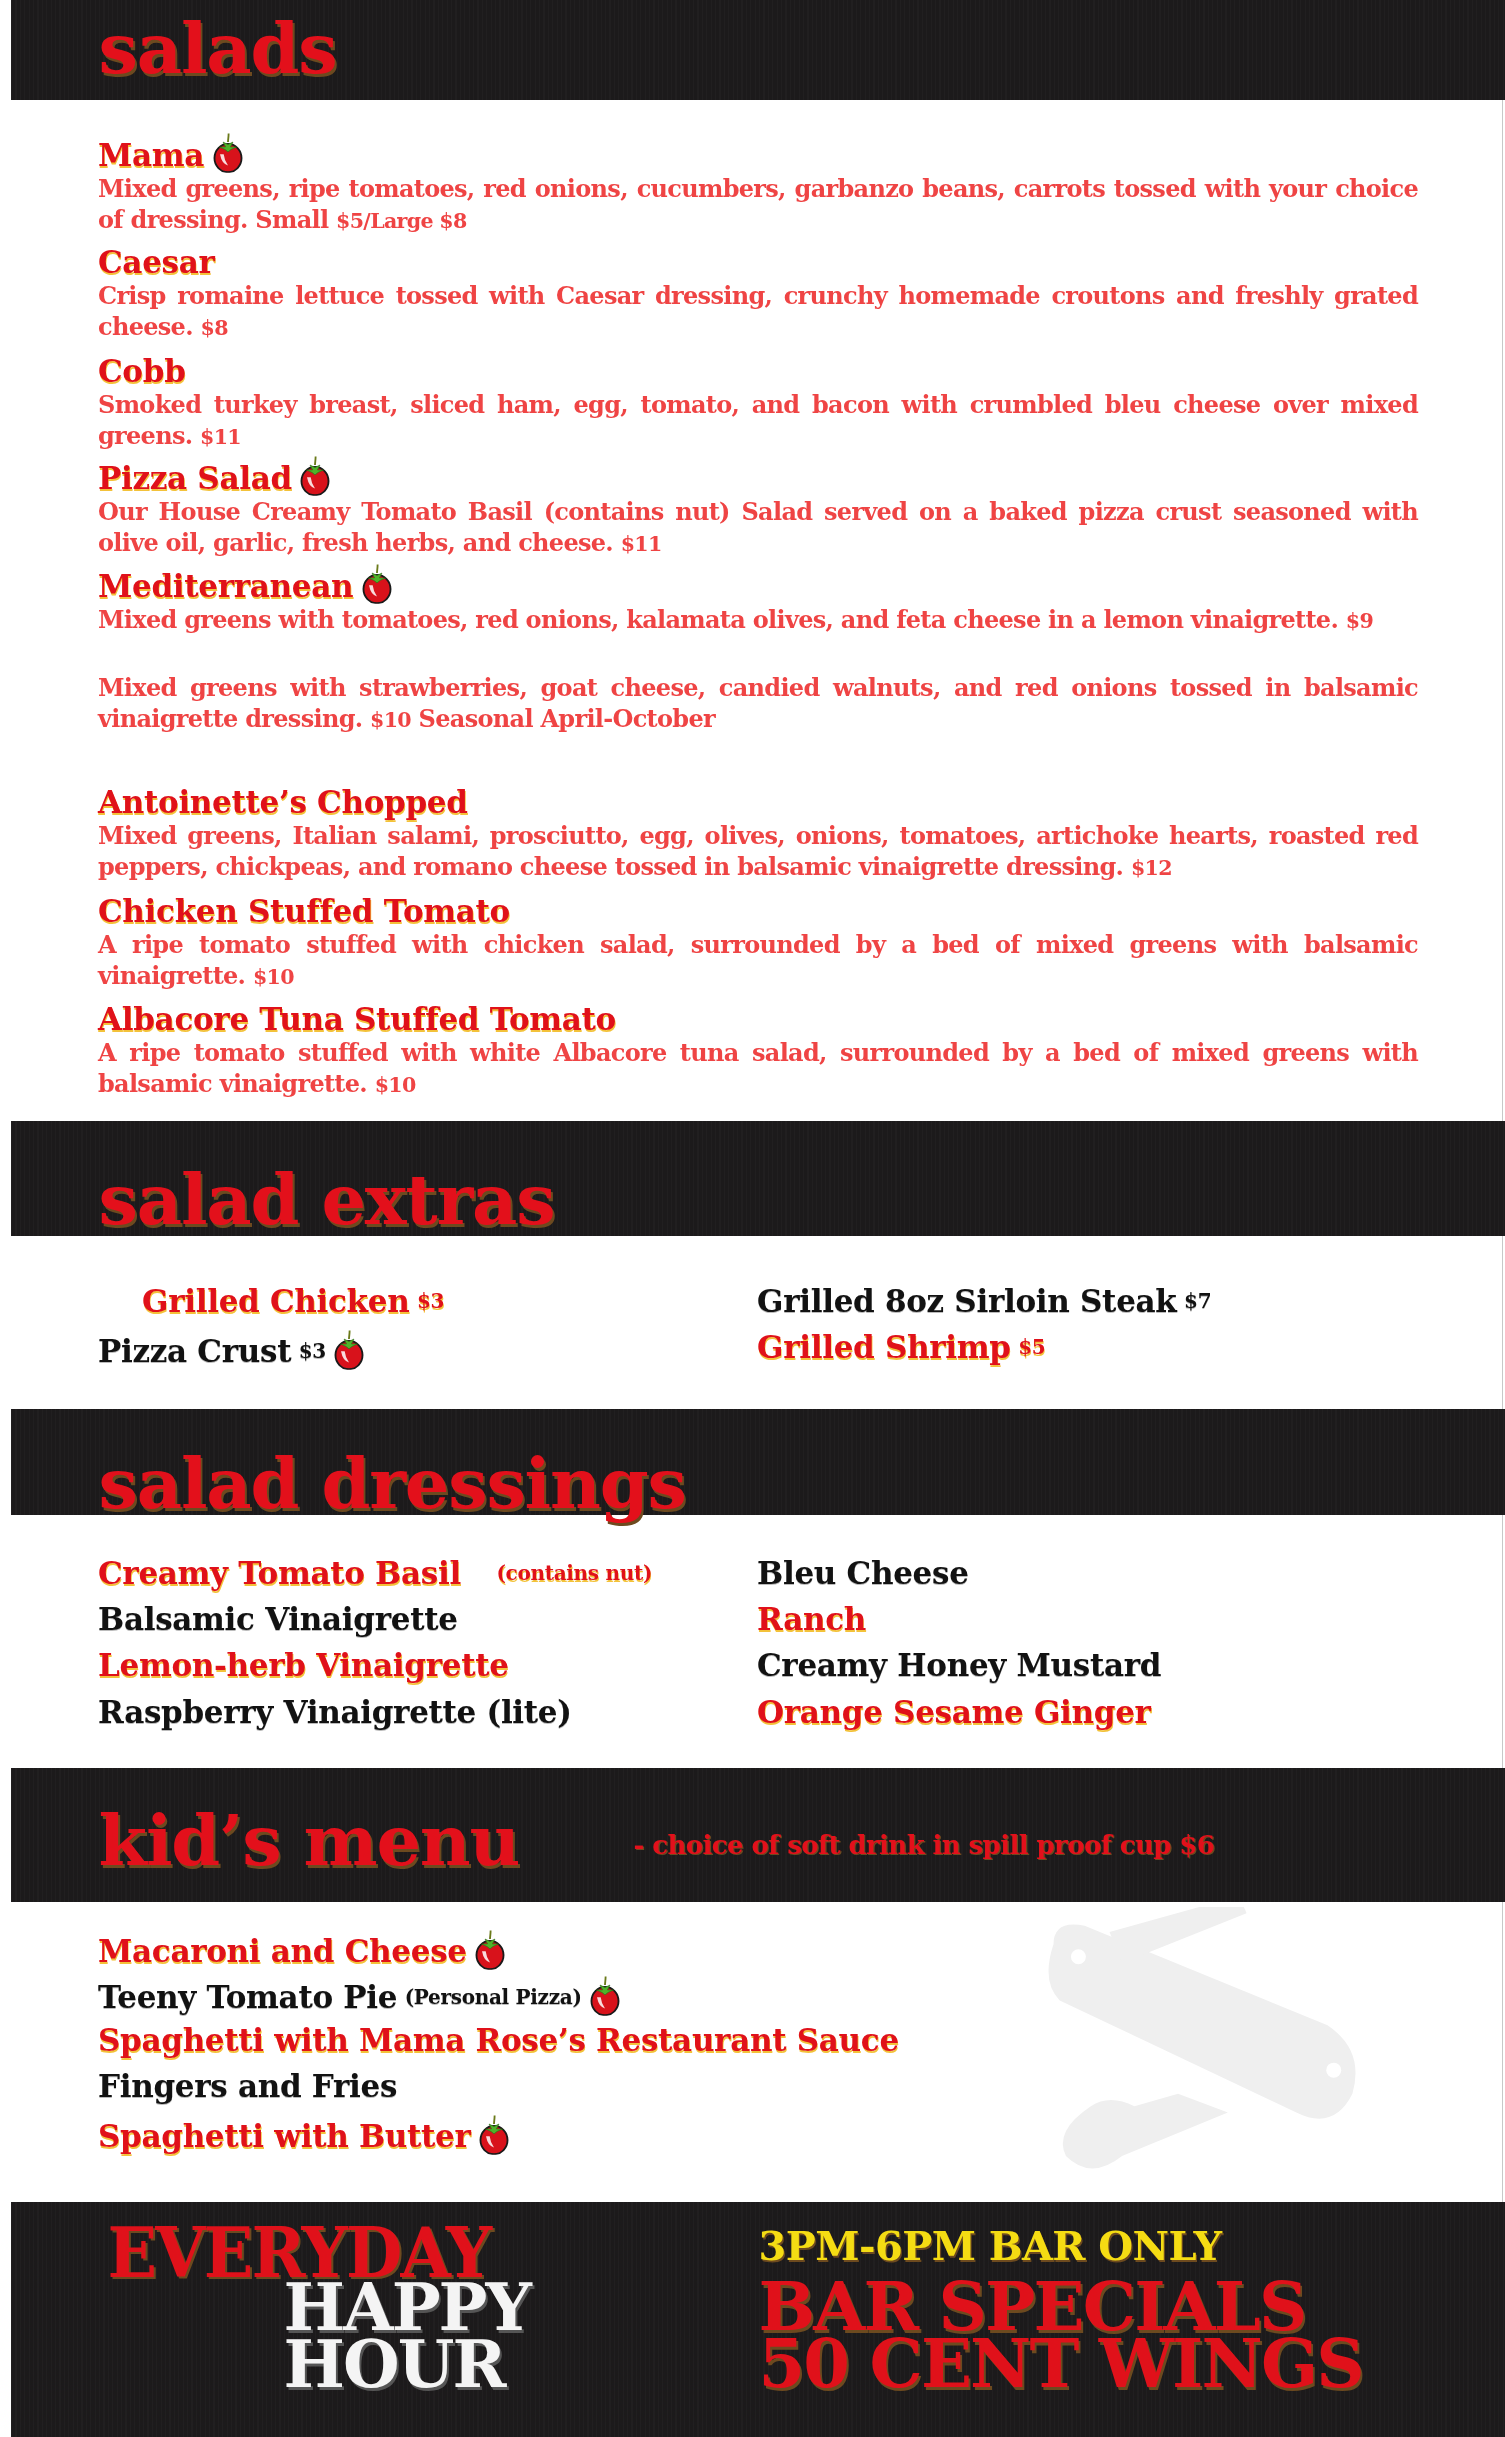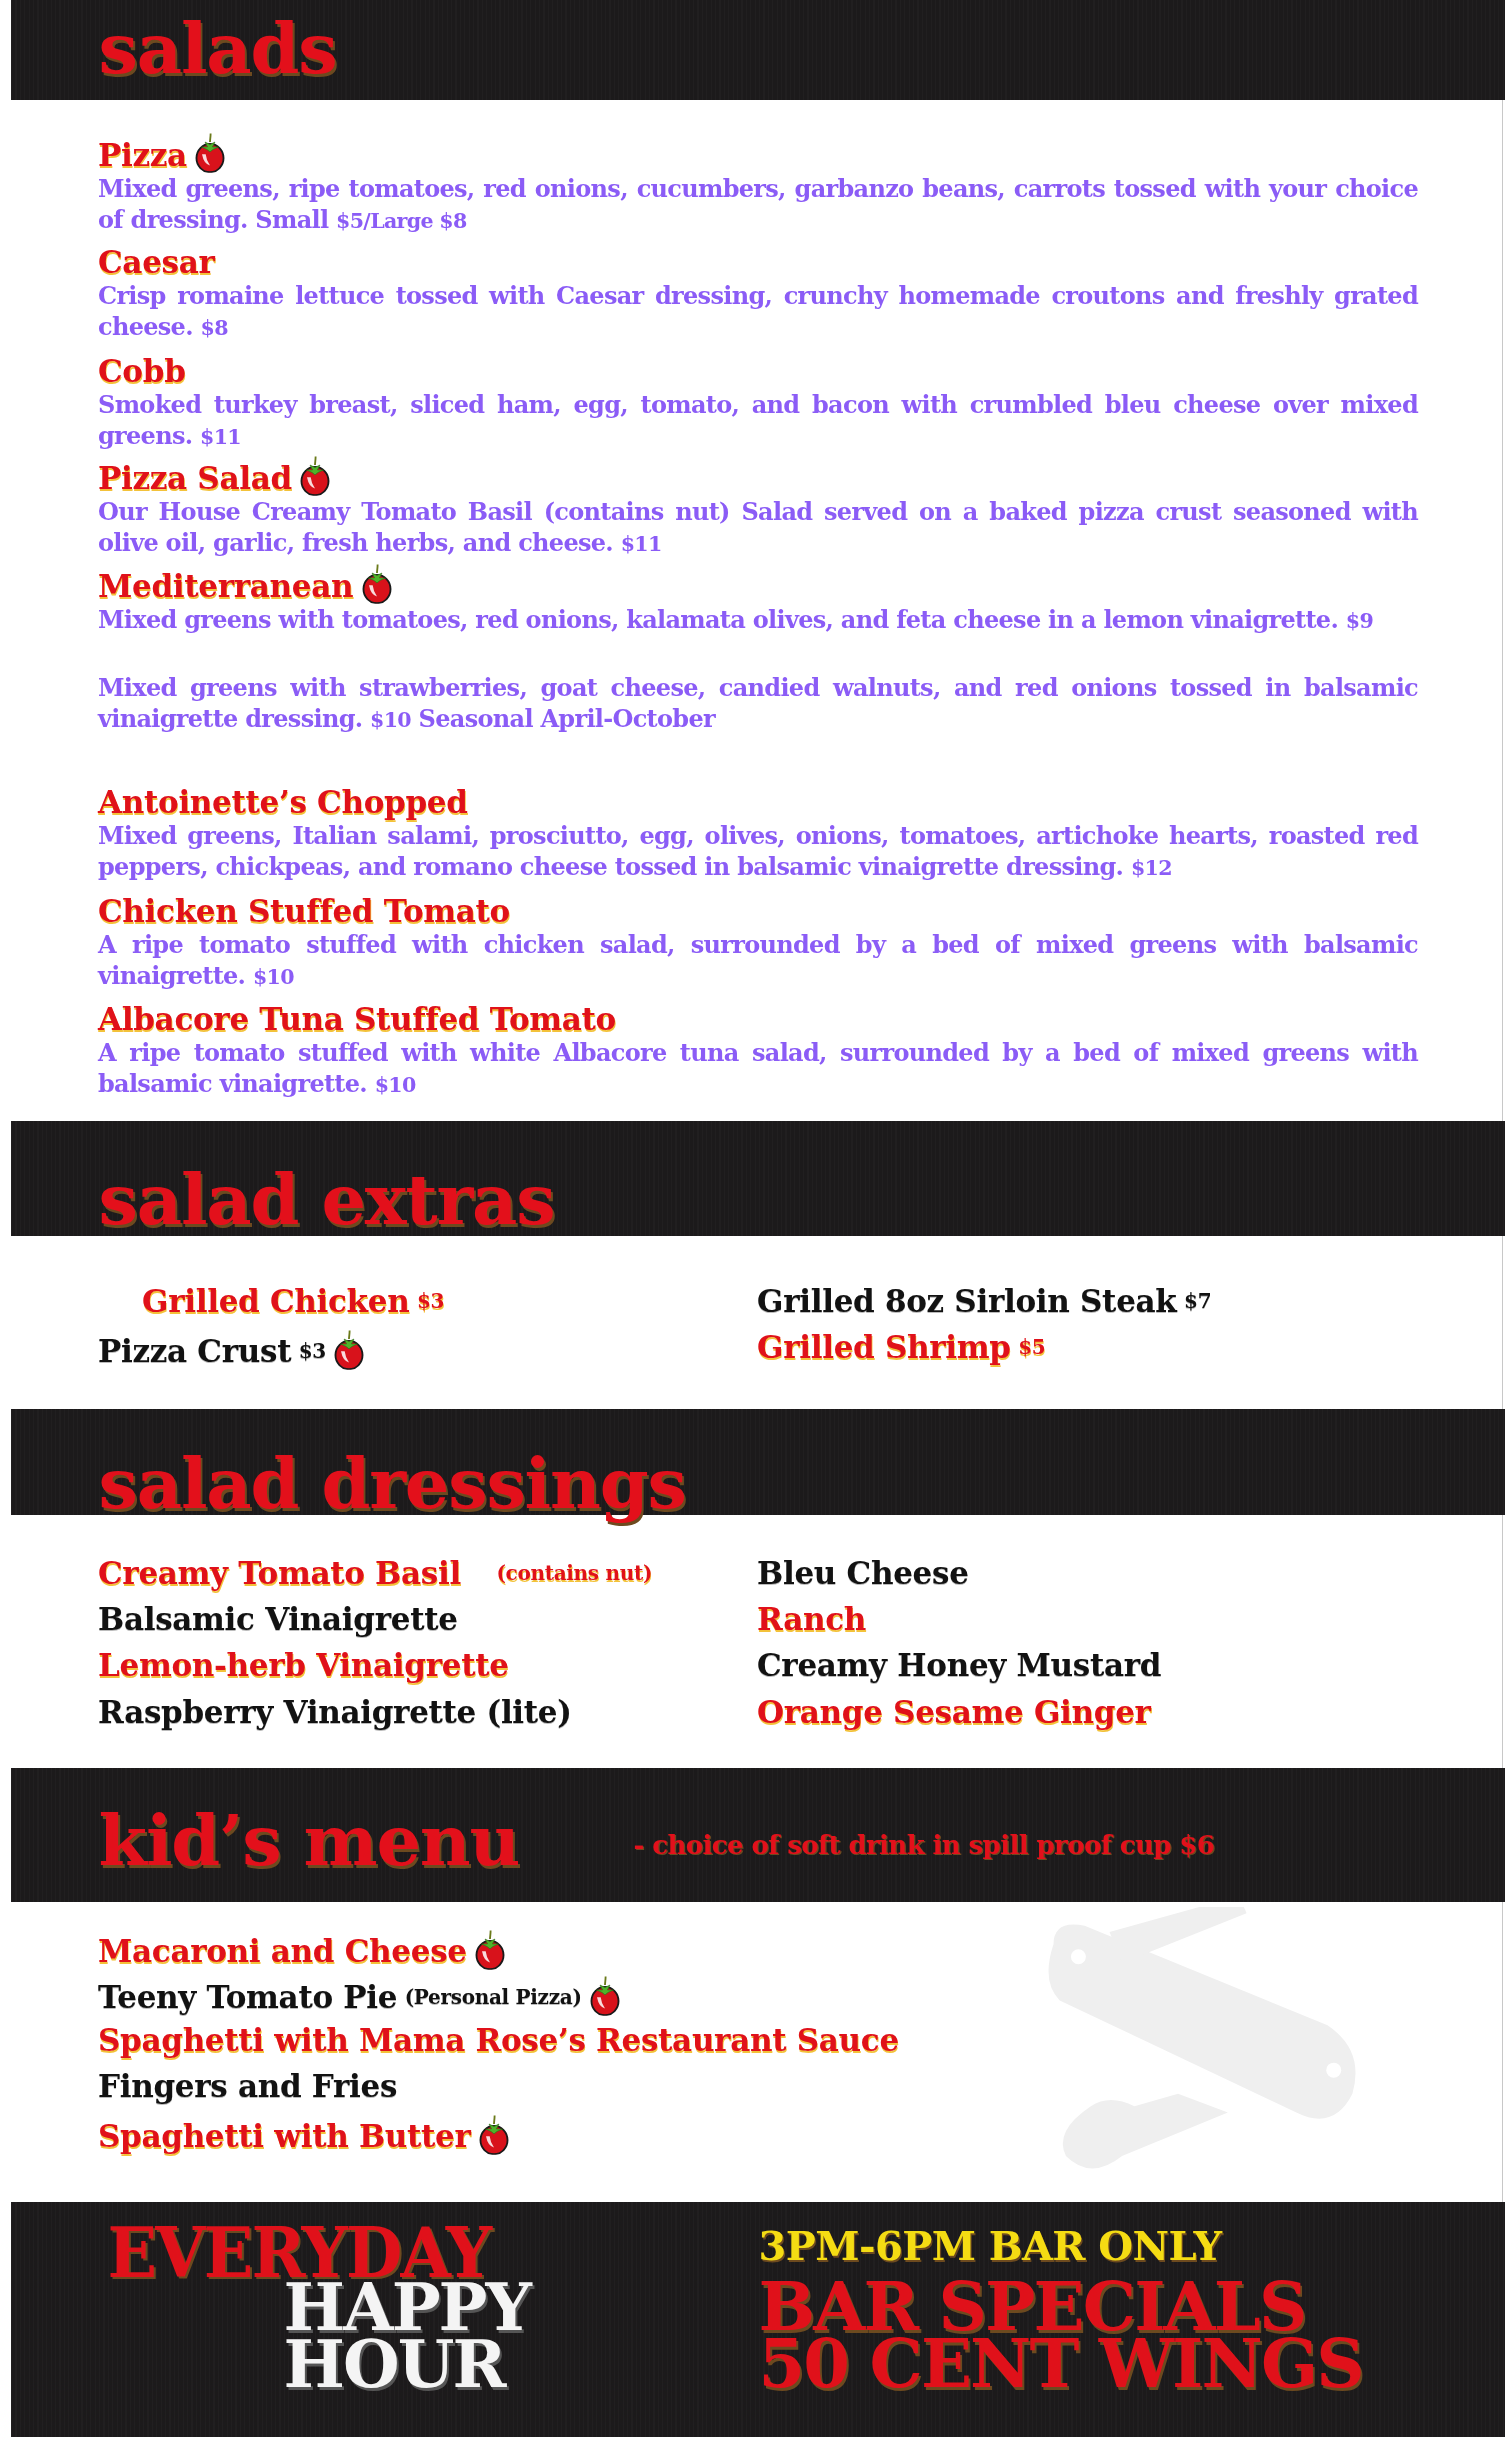--- a/index.html
+++ b/index.html
@@ -6,21 +6,21 @@
   body{width:1505px;height:2438px;position:relative;background:#ffffff;overflow:hidden;
        font-family:"DejaVu Serif","Liberation Serif",serif;}
   .band{position:absolute;left:10.6px;right:0;background:#1c1a1b;
         background-image:repeating-linear-gradient(90deg,rgba(255,255,255,0.025) 0 1.2px,rgba(0,0,0,0) 1.2px 4.4px);}
   .band-title{position:absolute;left:88px;color:#e3101b;font-family:"DejaVu Serif",serif;font-weight:bold;
         letter-spacing:-1.2px;text-shadow:1.9px 2.5px 0 #6d4a1f;white-space:nowrap;}
   .edge-line{position:absolute;right:1.9px;top:100px;bottom:236px;width:1.2px;background:#c8c8c8;}
   .item{position:absolute;left:98px;width:1320px;}
   .item-title{font-weight:bold;color:#e0111a;font-size:31px;line-height:36px;letter-spacing:-0.3px;
         text-shadow:0.6px 1.9px 0 #f3c23a;display:flex;align-items:flex-end;white-space:nowrap;}
-  .item-desc{font-weight:bold;color:#8b5cf6;font-size:24px;line-height:31px;letter-spacing:-0.7px;
+  .item-desc{font-weight:bold;color:#ef4444;font-size:24px;line-height:31px;letter-spacing:-0.7px;
         text-align:justify;text-align-last:left;}
   .price{font-size:20.6px;}
   .tomato{display:inline-block;width:32px;height:41px;margin-left:7.5px;position:relative;flex:none;}
   .row{position:absolute;font-weight:bold;font-size:31px;line-height:37px;white-space:nowrap;letter-spacing:-0.3px;
        display:flex;align-items:flex-end;}
   .red{color:#e0111a;text-shadow:0.6px 1.9px 0 #f3c23a;}
   .blk{color:#121212;text-shadow:0 1.2px 0 #bbb;}
   .small{font-size:20px;margin-left:7.5px;}
   .watermark{position:absolute;left:1016px;top:1907px;width:349px;height:274px;}
   .hh{position:absolute;font-family:"DejaVu Serif",serif;font-weight:bold;white-space:nowrap;letter-spacing:-1.9px;
@@ -40,21 +40,21 @@
   </defs>
 </svg>
 
 <div class="band" style="top:0;height:100px;">
   <div class="band-title" style="top:11.2px;font-size:70px;line-height:75px;">salads</div>
 </div>
 <div class="edge-line"></div>
 
 <div class="item" style="top:132px;">
   <div class="item-title">
-      <span>Pizza</span>
+      <span>Mama</span>
       <svg class="tomato" viewBox="0 0 52 66" width="32" height="41">
         <use href="#tomato"></use>
       </svg>
     </div>
   <div class="item-desc"><span>Mixed greens, ripe tomatoes, red onions, cucumbers, garbanzo beans, carrots tossed with your choice of dressing. Small </span><span class="price">$5/Large $8</span></div>
 </div>
 
 <div class="item" style="top:244px;">
   <div class="item-title">
       <span>Caesar</span>

